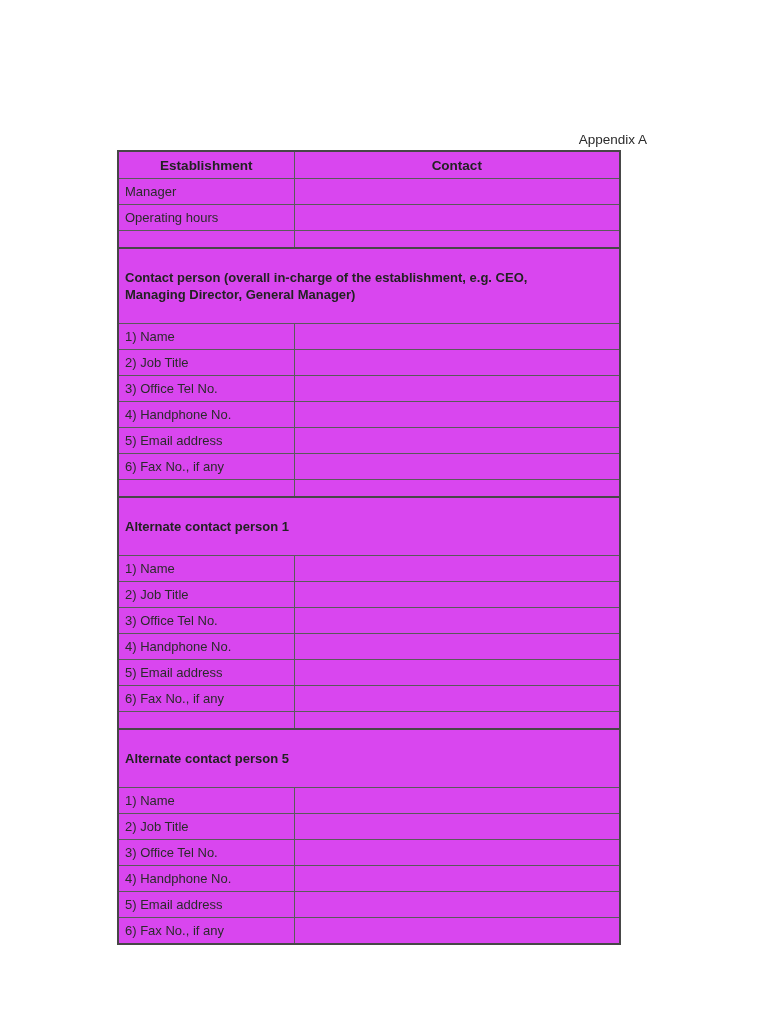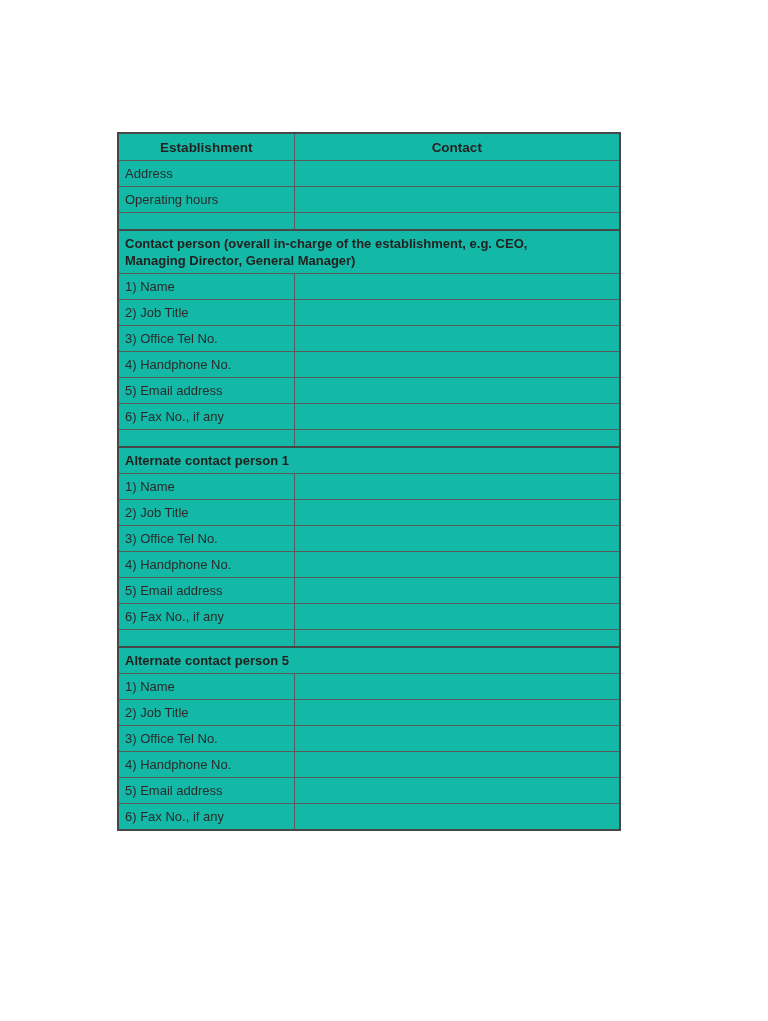--- a/index.html
+++ b/index.html
@@ -32,21 +32,21 @@
   table.form-table {
     border-collapse: collapse;
     table-layout: fixed;
     width: 502px;
     border: 2px solid #474747;
   }
   col.c1 { width: 176px; }
   col.c2 { width: 326px; }
   th, td {
     border: 1px solid #5a5a5a;
-    background: #14b8a6;
+    background: #d946ef;
     overflow: hidden;
   }
   tr.head-row th {
     height: 26px;
     font-size: 13.5px;
     font-weight: bold;
     text-align: center;
     vertical-align: middle;
     padding: 0 6px;
     color: #222222;
@@ -63,47 +63,48 @@
     height: 23px;
   }
   tr.empty-row td {
     height: 14px;
   }
   tr.section-row td {
     border-top: 2px solid #474747;
     font-size: 13px;
     font-weight: bold;
     line-height: 17px;
-    padding: 4px 6px;
+    padding: 20px 6px;
     vertical-align: middle;
     color: #222222;
   }
   tr.section-row .title-wrap {
     display: inline-block;
     max-width: 462px;
   }
 </style>
 </head>
 <body>
 
 <div class="content">
+  <div class="appendix">Appendix A</div>
 
   <table class="form-table">
     <colgroup>
         <col class="c1">
         <col class="c2">
       </colgroup>
     <tbody>
       <tr class="head-row">
         <th>Establishment</th>
         <th>Contact</th>
       </tr>
 
       <tr>
-        <td class="label-cell">Address</td>
+        <td class="label-cell">Manager</td>
         <td class="value-cell"></td>
       </tr>
       <tr>
         <td class="label-cell">Operating hours</td>
         <td class="value-cell"></td>
       </tr>
       <tr class="empty-row">
         <td></td>
         <td></td>
       </tr>

